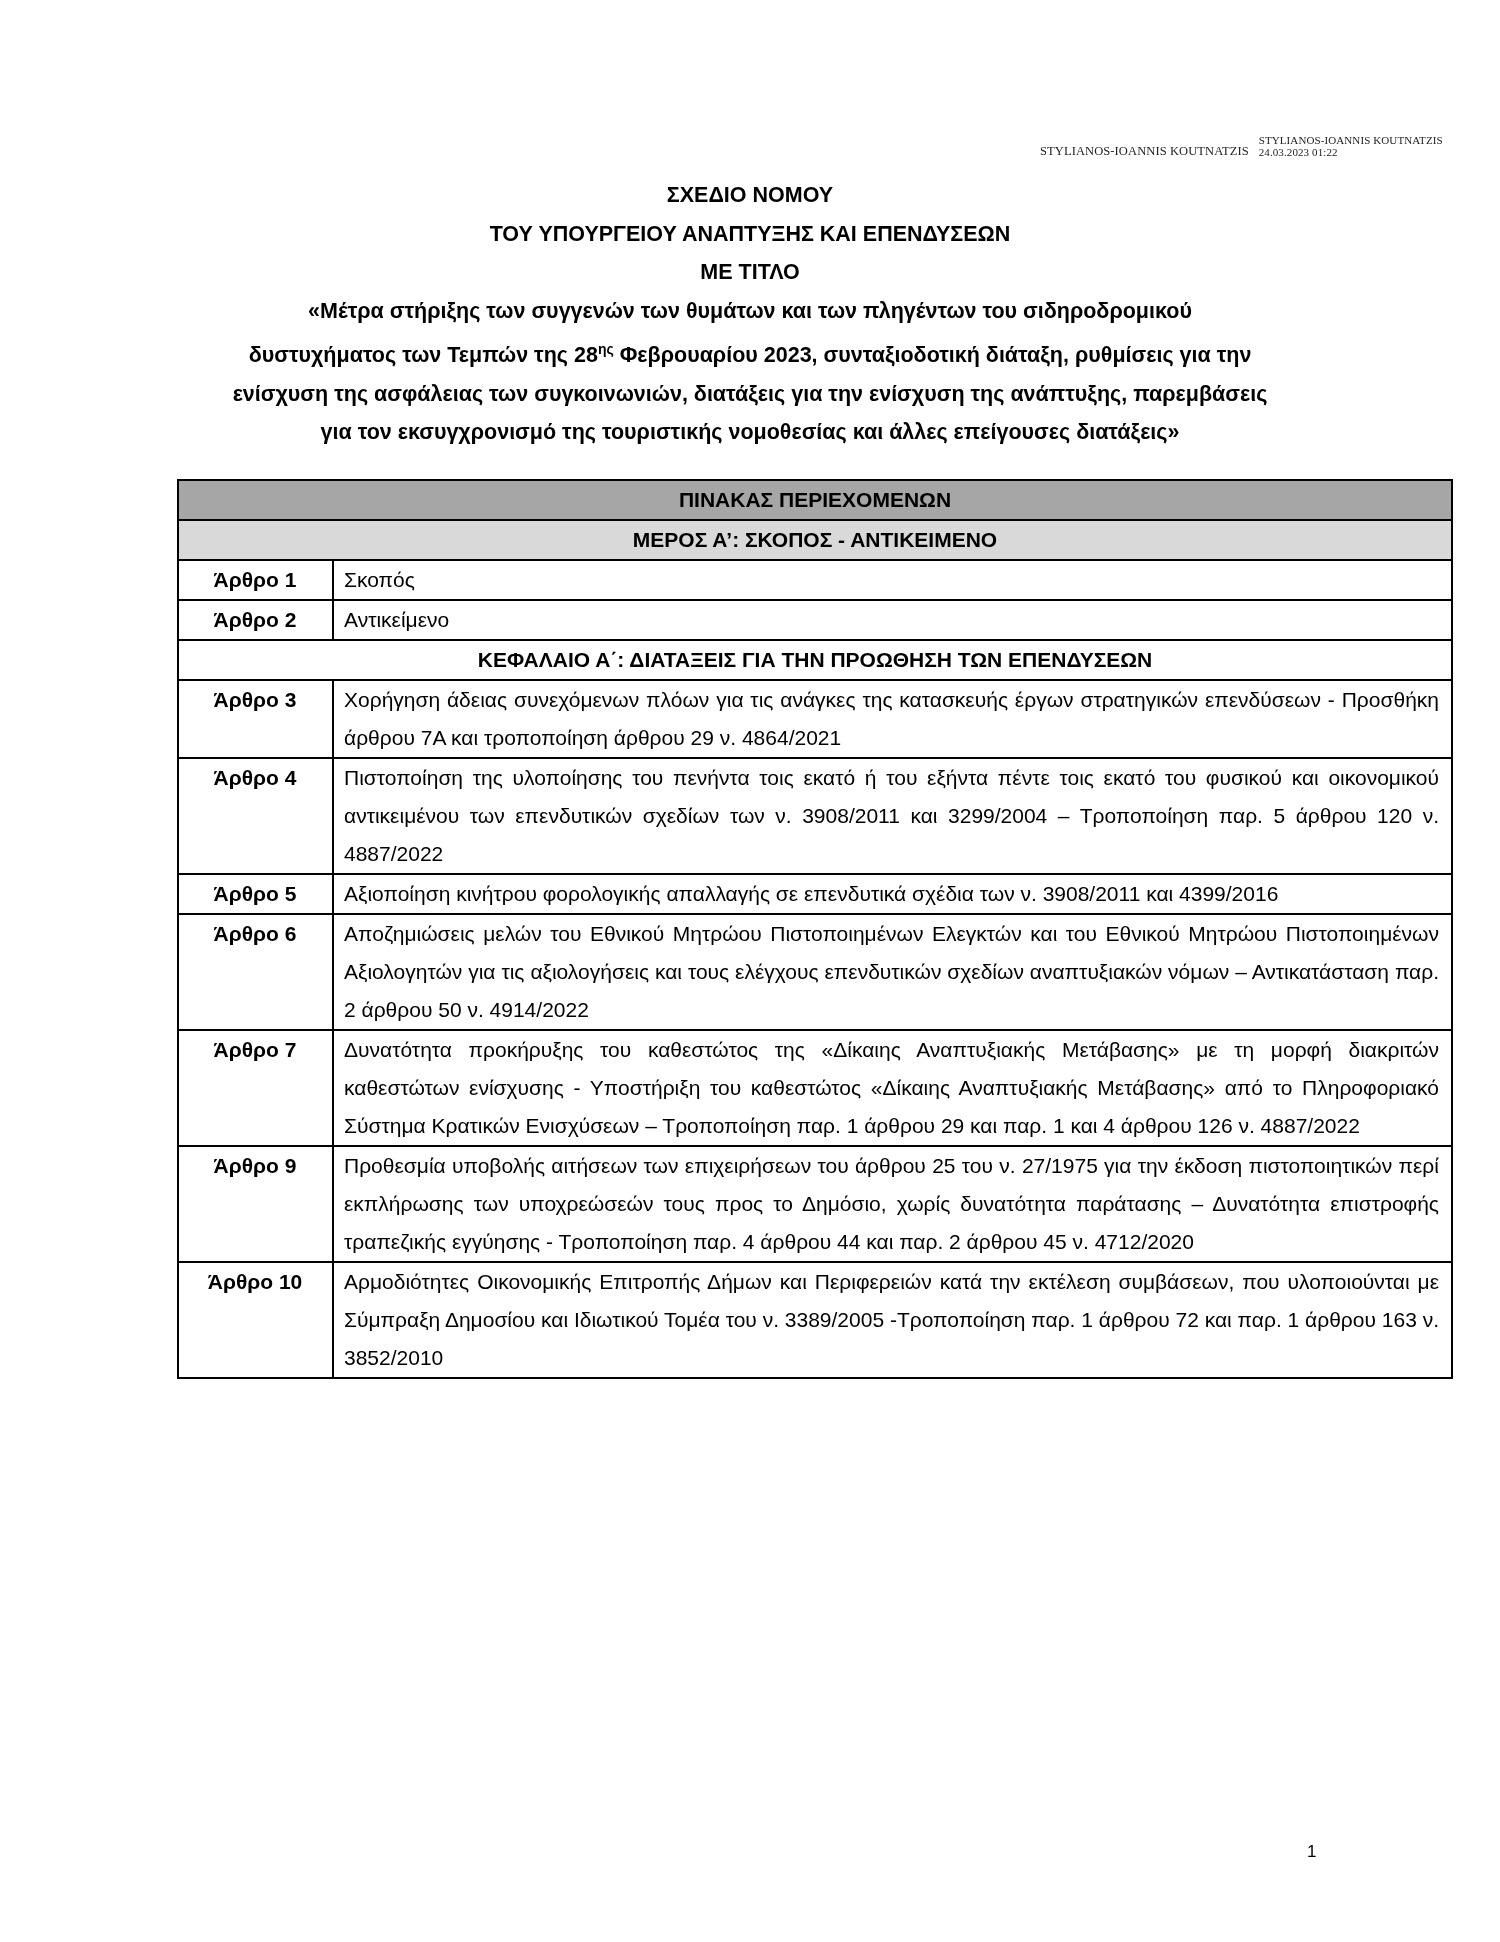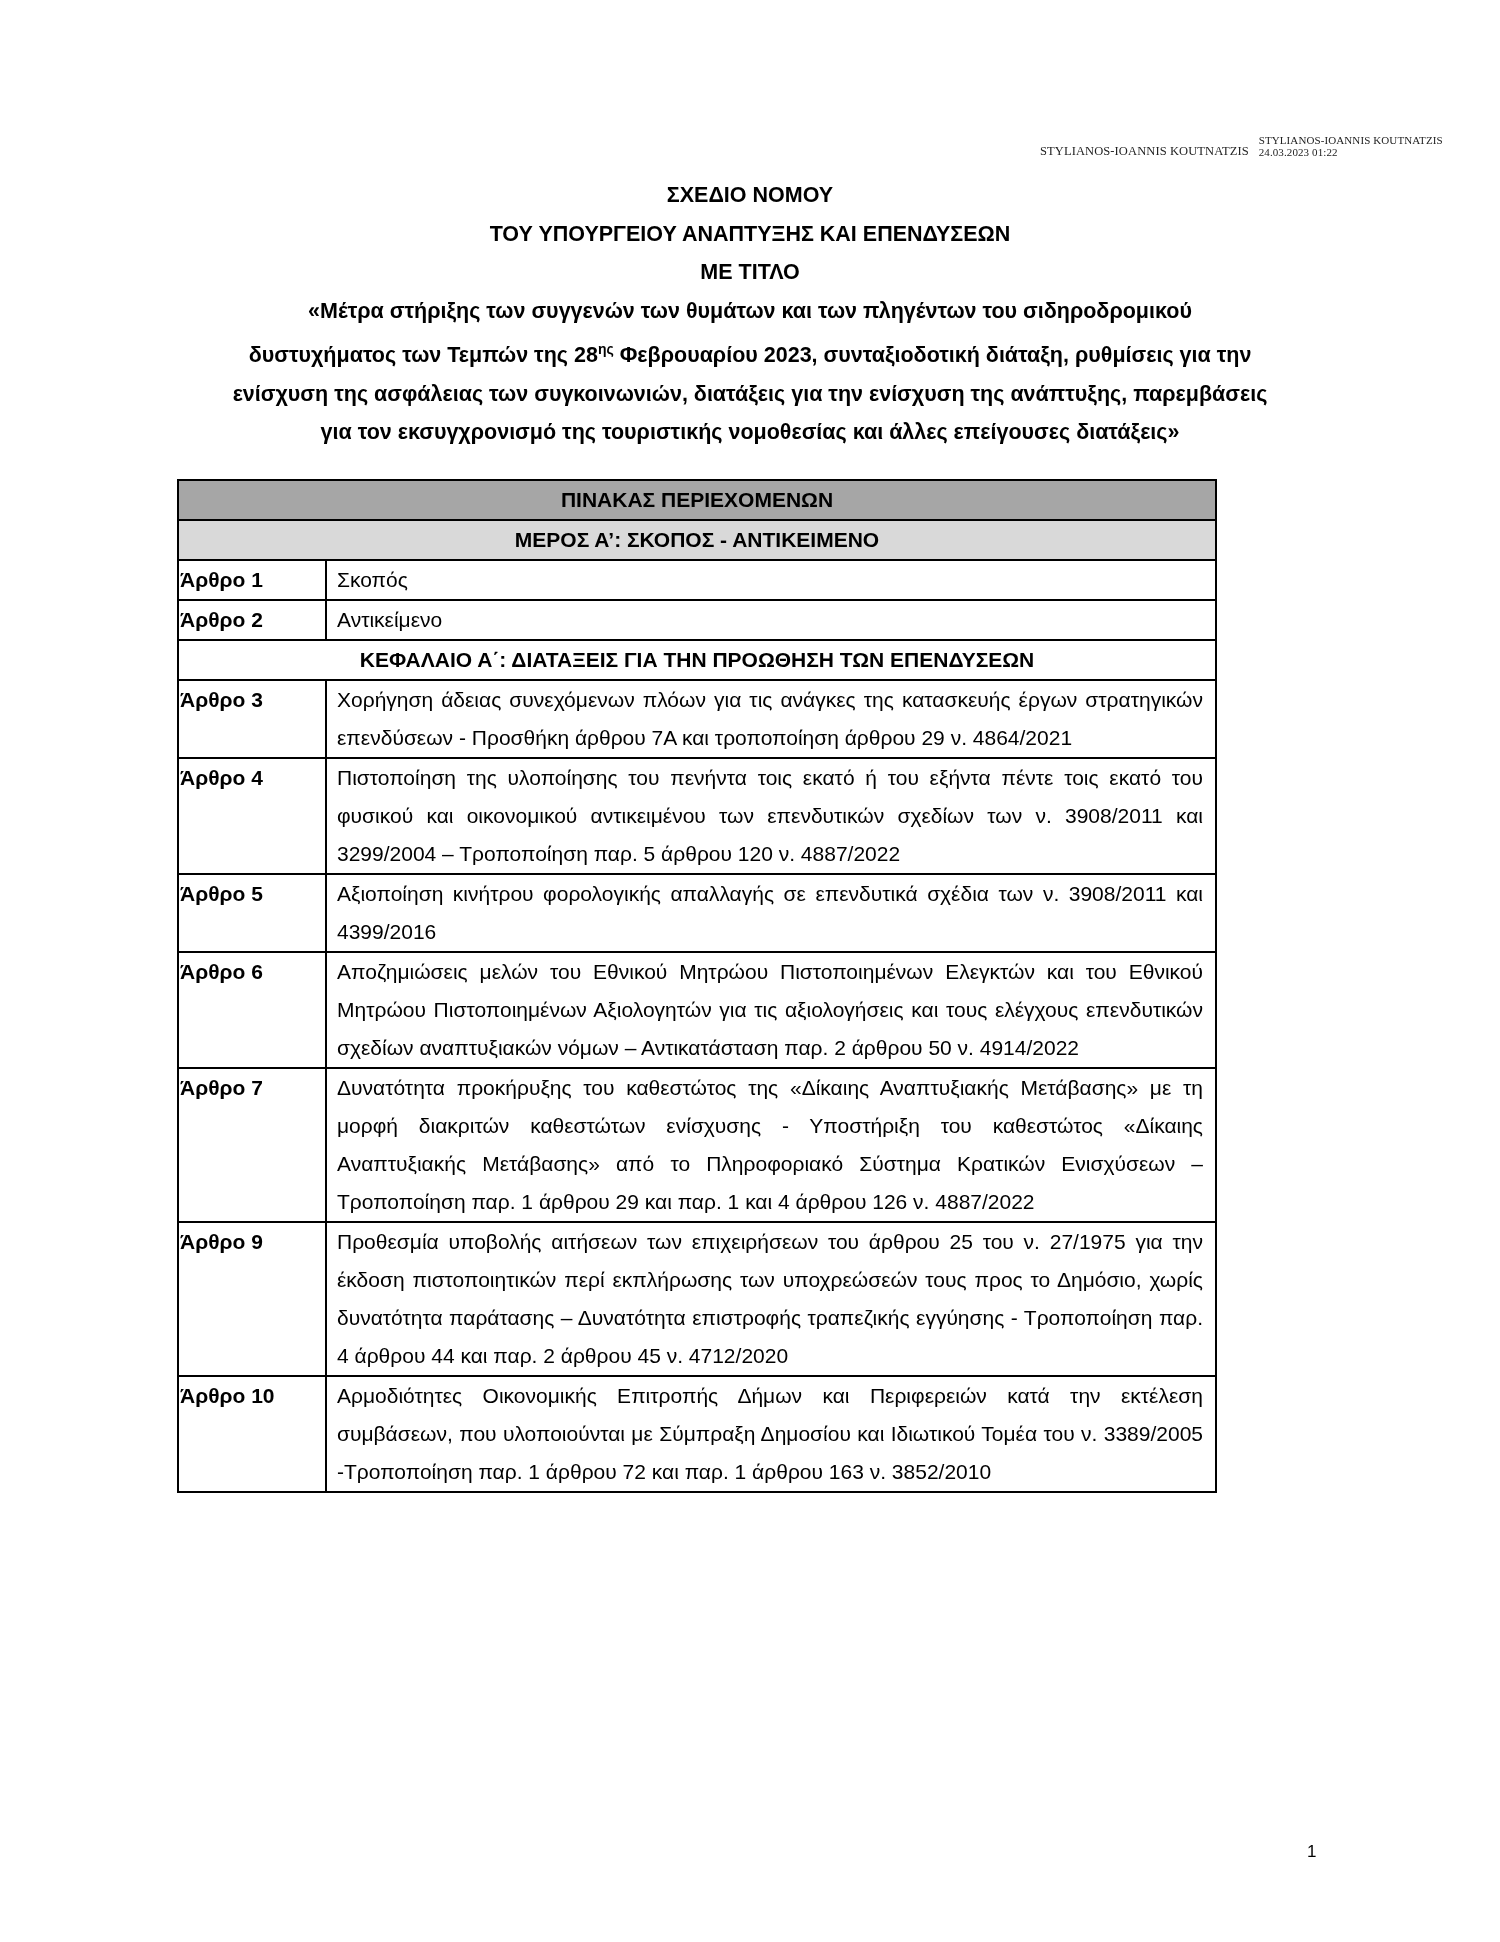--- a/index.html
+++ b/index.html
@@ -6,27 +6,27 @@
   body { width: 1500px; height: 1942px; position: relative; overflow: hidden;
          font-family: "Liberation Sans", "DejaVu Sans", sans-serif; color: #000; }
   .sig { position: absolute; top: 134px; left: 1040px; font-family: "Liberation Serif", serif;
          font-size: 11px; color: #222; display: flex; align-items: flex-start; gap: 10px; letter-spacing: 0.1px; }
   .sig .sig-name-big { font-size: 12.5px; margin-top: 10px; }
   .sig .sig-block { line-height: 12px; }
   .title-block { position: absolute; top: 176px; left: 170px; width: 1160px; text-align: center;
                  font-weight: bold; font-size: 21.5px; line-height: 38.5px; }
   .title-block .line { display: block; white-space: nowrap; }
   .title-block sup { font-size: 14px; vertical-align: 8px; }
-  table.toc { position: absolute; top: 479px; left: 177px; width: 1040px; border-collapse: collapse;
+  table.toc { position: absolute; top: 479px; left: 177px; width: 1276px; border-collapse: collapse;
               font-size: 21px; }
   table.toc td { border: 2px solid #000; padding: 0 9px; line-height: 38px; vertical-align: top; }
   table.toc tr.hdr1 td { background: #a6a6a6; text-align: center; font-weight: bold; height: 36px; }
   table.toc tr.hdr2 td { background: #d9d9d9; text-align: center; font-weight: bold; height: 36px; }
   table.toc tr.sect td { text-align: center; font-weight: bold; }
-  table.toc td.art { width: 136px; font-weight: bold; padding-left: 1px; }
+  table.toc td.art { width: 136px; font-weight: bold; padding-left: 8px; text-align: center; }
   table.toc td.desc { text-align: justify; padding-left: 10px; padding-right: 12px; }
   .page-num { position: absolute; top: 1842px; left: 1307px; font-size: 17px; }
 </style>
 </head>
 <body>
 
 <div class="sig">
   <span class="sig-name-big">STYLIANOS-IOANNIS KOUTNATZIS</span>
   <div class="sig-block">
     <div>STYLIANOS-IOANNIS KOUTNATZIS</div>

